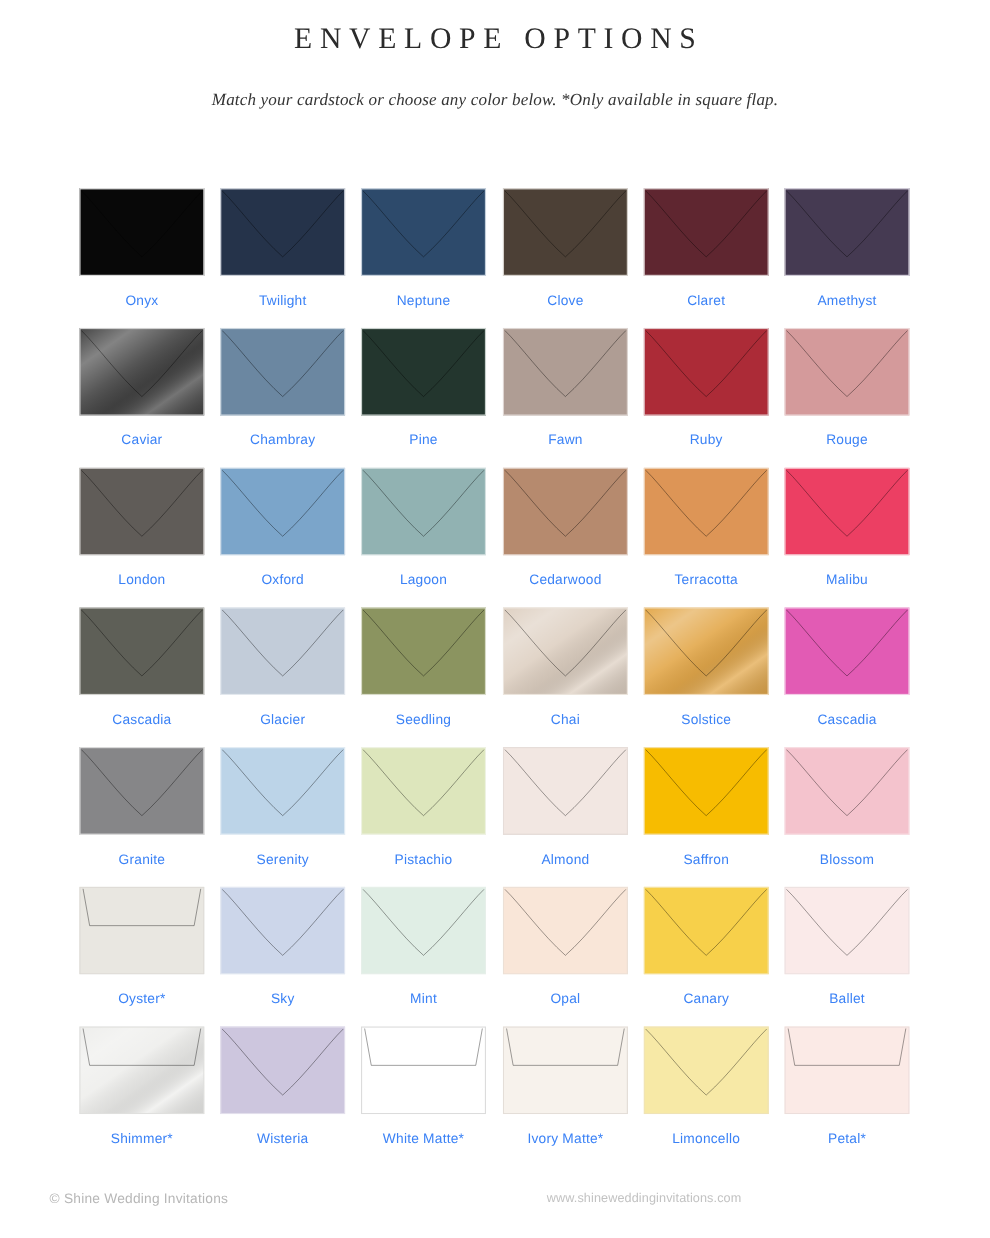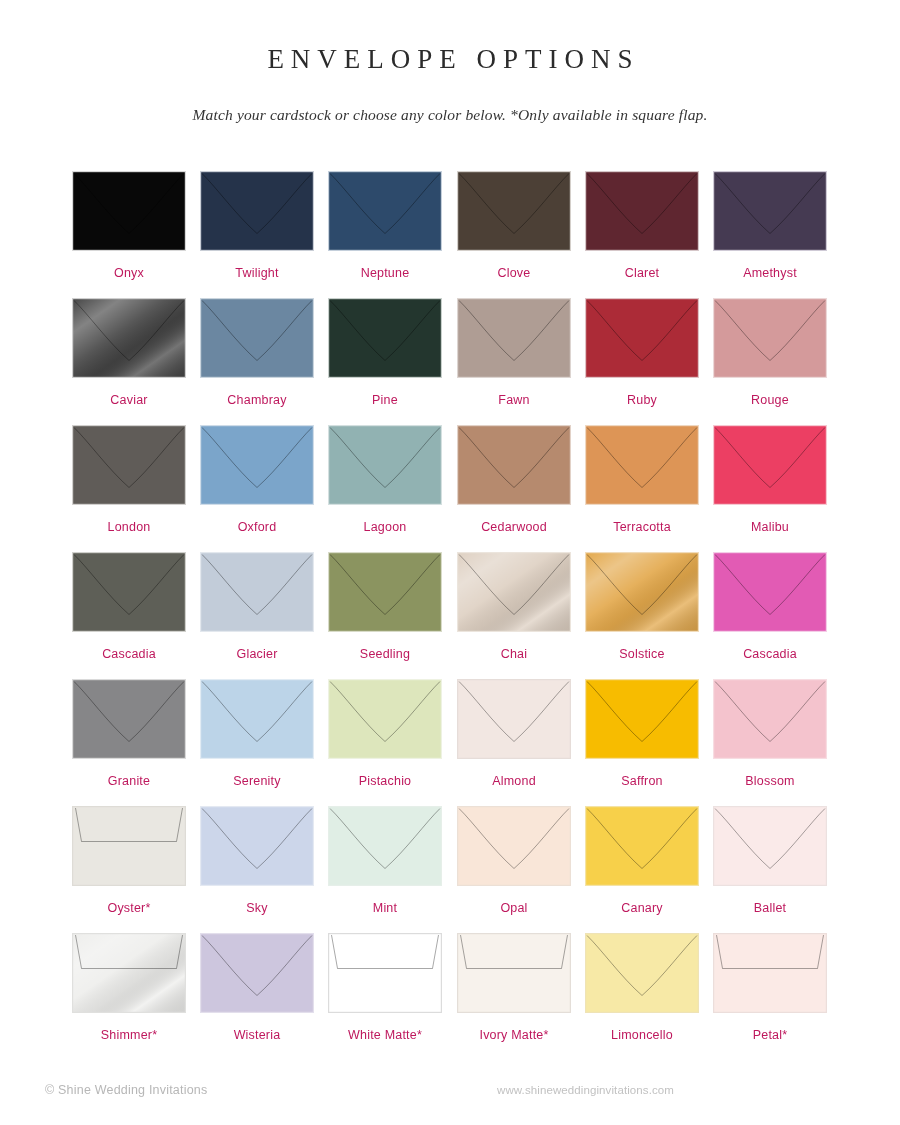--- a/index.html
+++ b/index.html
@@ -17,21 +17,21 @@
 
   .page {
     width: 900px;
     height: 1125px;
     position: relative;
     background: #ffffff;
   }
 
   
   .header {
-    padding-top: 44px;
+    padding-top: 20px;
     text-align: center;
   }
   .page-title {
     font-family: "Liberation Serif", serif;
     font-size: 27px;
     letter-spacing: 7px;
     color: #2b2b2b;
     font-weight: 400;
     margin: 0;
     padding-left: 7px;
@@ -83,21 +83,21 @@
     top: 0;
     width: 114px;
     height: 80px;
     display: block;
   }
   .env-label {
     display: block;
     text-align: center;
     font-family: "Liberation Sans", sans-serif;
     font-size: 12.5px;
-    color: #be185d;
+    color: #3b82f6;
     padding-top: 15px;
     letter-spacing: 0.2px;
     white-space: nowrap;
   }
 
   
   .footer {
     position: absolute;
     left: 0;
     bottom: 0;

